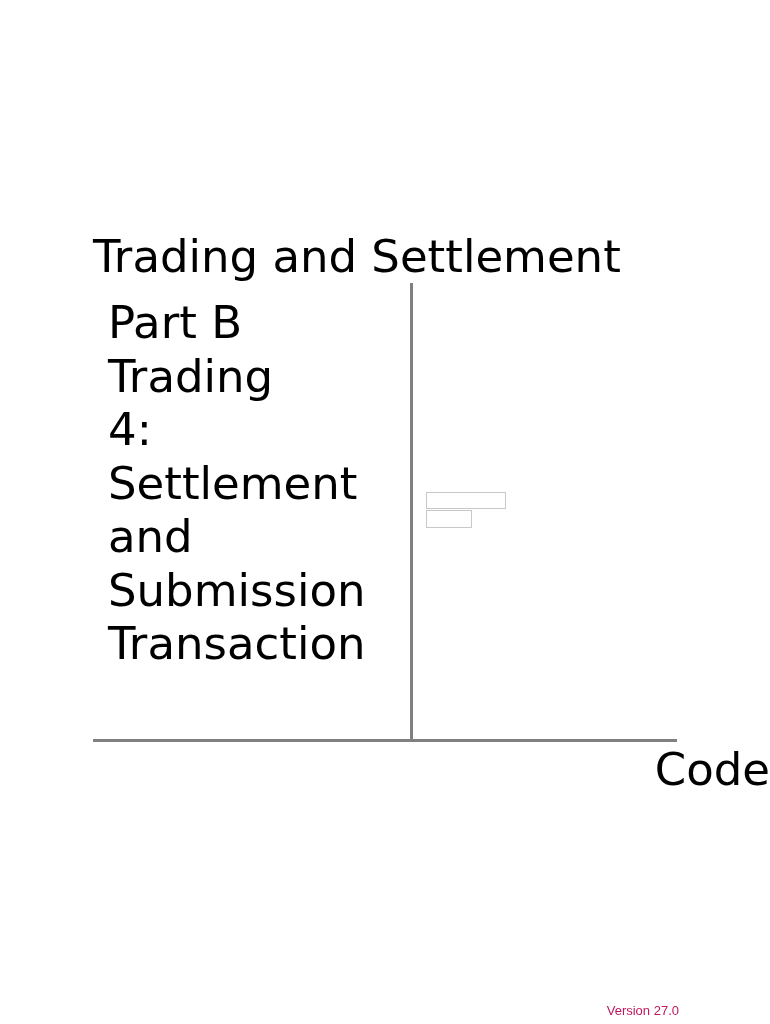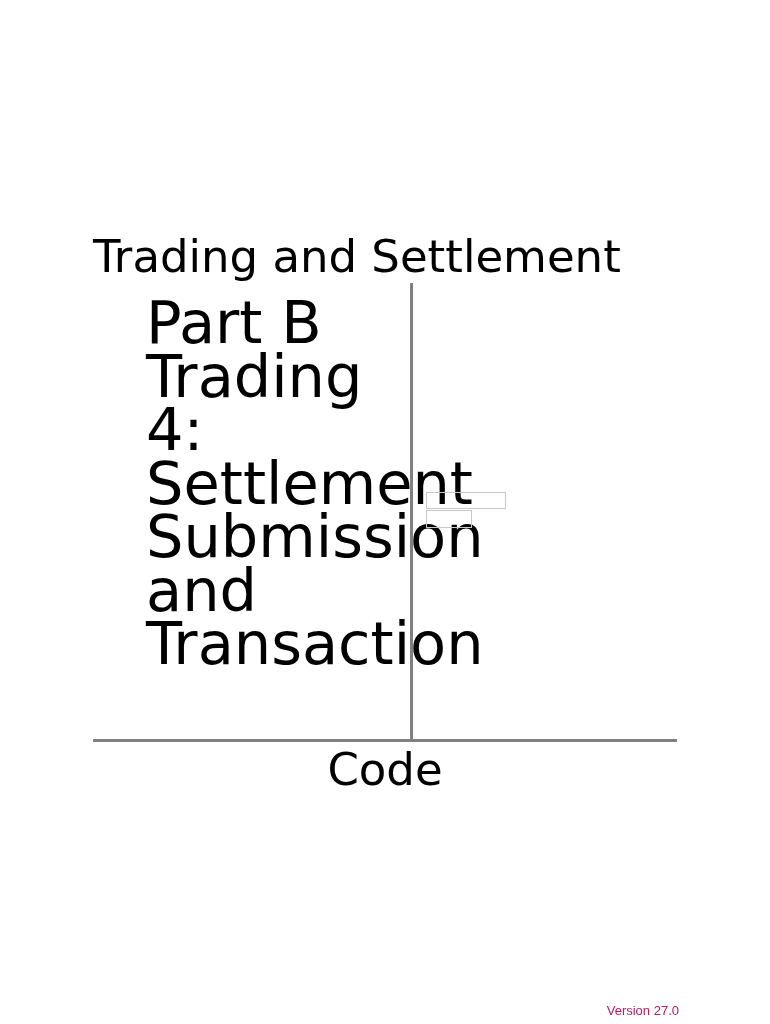--- a/index.html
+++ b/index.html
@@ -1,40 +1,40 @@
 <!DOCTYPE html>
 <html><head>
   <meta charset="utf-8">
   <style>
     html, body { margin: 0; padding: 0; background: #ffffff; }
     body { width: 770px; height: 1024px; position: relative; overflow: hidden; font-family: "DejaVu Sans", sans-serif; color: #000; }
     .title { position: absolute; left: 93px; top: 217px; font-size: 45px; line-height: 56px; white-space: nowrap; margin-top: 12px; }
     .vline { position: absolute; left: 410px; top: 283px; width: 3px; height: 458px; background: #808080; }
     .hline { position: absolute; left: 93px; top: 739px; width: 584px; height: 3px; background: #808080; }
-    .subtitle { position: absolute; left: 108px; top: 296px; width: 300px; font-size: 59px; line-height: 53.5px; margin-left: 38px; }
+    .subtitle { position: absolute; left: 108px; top: 296px; width: 300px; font-size: 45px; line-height: 53.5px; }
     .subtitle div { white-space: nowrap; }
-    .code { position: absolute; left: 0; width: 770px; top: 742px; text-align: center; font-size: 45px; line-height: 56px; }
+    .code { position: absolute; left: 0; width: 770px; top: 742px; text-align: right; font-size: 45px; line-height: 56px; }
     .box1 { position: absolute; left: 426px; top: 492px; width: 80px; height: 17px; border: 1px solid #c8c8c8; box-sizing: border-box; }
     .box2 { position: absolute; left: 426px; top: 510px; width: 46px; height: 18px; border: 1px solid #c8c8c8; box-sizing: border-box; }
     .version { position: absolute; right: 91px; top: 1003px; font-family: "Liberation Sans", sans-serif; font-size: 13px; color: #be185d; }
   </style>
 </head>
 <body>
 
 <div class="title">Trading and Settlement</div>
 
 <div class="vline"></div>
 
 <div class="subtitle">
   <div>Part B</div>
   <div>Trading</div>
   <div>4:</div>
   <div>Settlement</div>
+  <div>and</div>
   <div>Submission</div>
-  <div>and</div>
   <div>Transaction</div>
 </div>
 
 <div class="box1"></div>
 <div class="box2"></div>
 
 <div class="hline"></div>
 
 <div class="code">Code</div>
 

